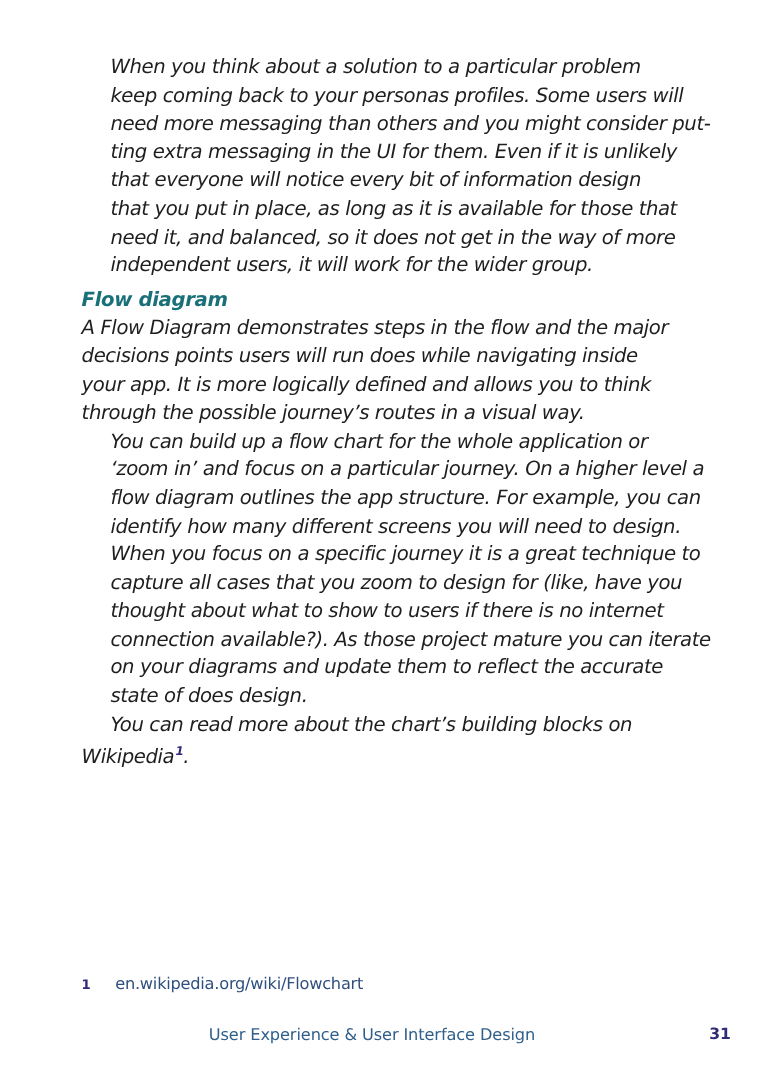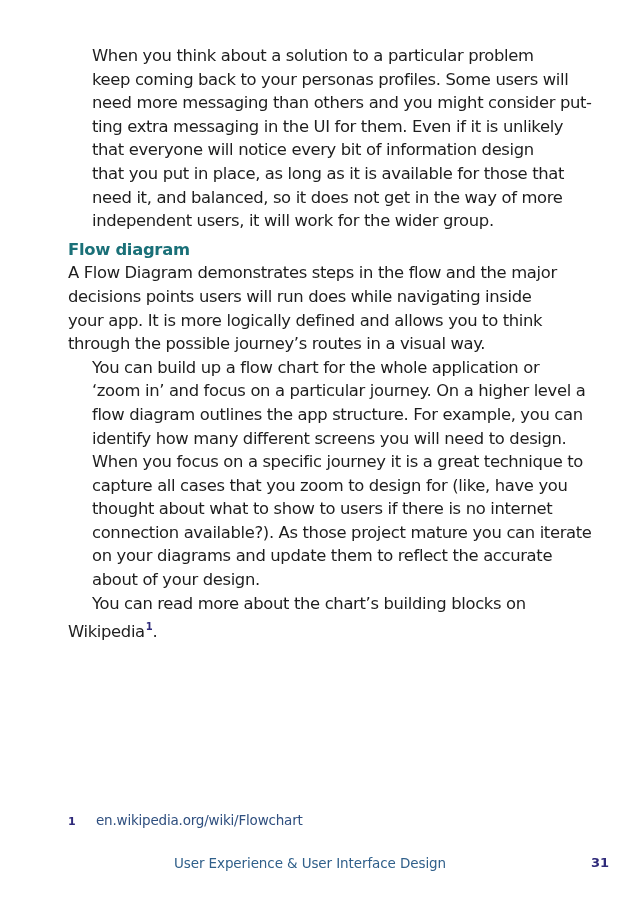--- a/index.html
+++ b/index.html
@@ -1,18 +1,18 @@
 <!DOCTYPE html>
 <html><head>
 <meta charset="utf-8">
 <style>
   html, body { margin: 0; padding: 0; background: #ffffff; }
   body { width: 638px; height: 899px; position: relative; overflow: hidden;
          font-family: "DejaVu Sans", sans-serif; color: #1e1e1e; }
-  .page { position: absolute; left: 68px; top: 44px; width: 500px; }
+  .page { position: absolute; left: 68px; top: 44px; width: 500px; font-style: italic; }
   .para { font-size: 16.4px; line-height: 23.6px; margin: 0; letter-spacing: -0.35px; word-spacing: 0px; }
   .indent { text-indent: 24px; }
   .heading { color: #1a7078; font-weight: bold; font-size: 16.4px; line-height: 23.6px; margin: 5px 0 0 0; letter-spacing: -0.3px; }
   .sup { color: #2f2a7a; font-size: 10px; font-weight: bold; vertical-align: 7px; margin-left: 1px; }
   .footnote { position: absolute; left: 68px; top: 812px; font-size: 13.5px; color: #2f4f7f; letter-spacing: -0.2px; }
   .fn-num { color: #2f2a7a; font-weight: bold; font-size: 11px; display: inline-block; width: 28px; }
   .footer-title { position: absolute; left: 174px; top: 855px; font-size: 13.5px; color: #2f5f8a; letter-spacing: -0.1px; }
   .page-num { position: absolute; left: 591px; top: 855px; font-size: 13px; font-weight: bold; color: #2f2a7a; text-align: center; }
   .line { display: block; white-space: nowrap; }
 </style>
@@ -43,21 +43,21 @@
   <p class="para indent">
     <span class="line">You can build up a flow chart for the whole application or</span>
     <span class="line">‘zoom in’ and focus on a particular journey. On a higher level a</span>
     <span class="line">flow diagram outlines the app structure. For example, you can</span>
     <span class="line">identify how many different screens you will need to design.</span>
     <span class="line">When you focus on a specific journey it is a great technique to</span>
     <span class="line">capture all cases that you zoom to design for (like, have you</span>
     <span class="line">thought about what to show to users if there is no internet</span>
     <span class="line">connection available?). As those project mature you can iterate</span>
     <span class="line">on your diagrams and update them to reflect the accurate</span>
-    <span class="line">about of your design.</span>
+    <span class="line">state of does design.</span>
   </p>
 
   <p class="para indent">
     <span class="line">You can read more about the chart’s building blocks on</span>
     <span class="line" style="text-indent:0"><span>Wikipedia</span><span class="sup">1</span><span>.</span></span>
   </p>
 </div>
 
 <div class="footnote">
   <span class="fn-num">1</span><span>en.wikipedia.org/wiki/Flowchart</span>

